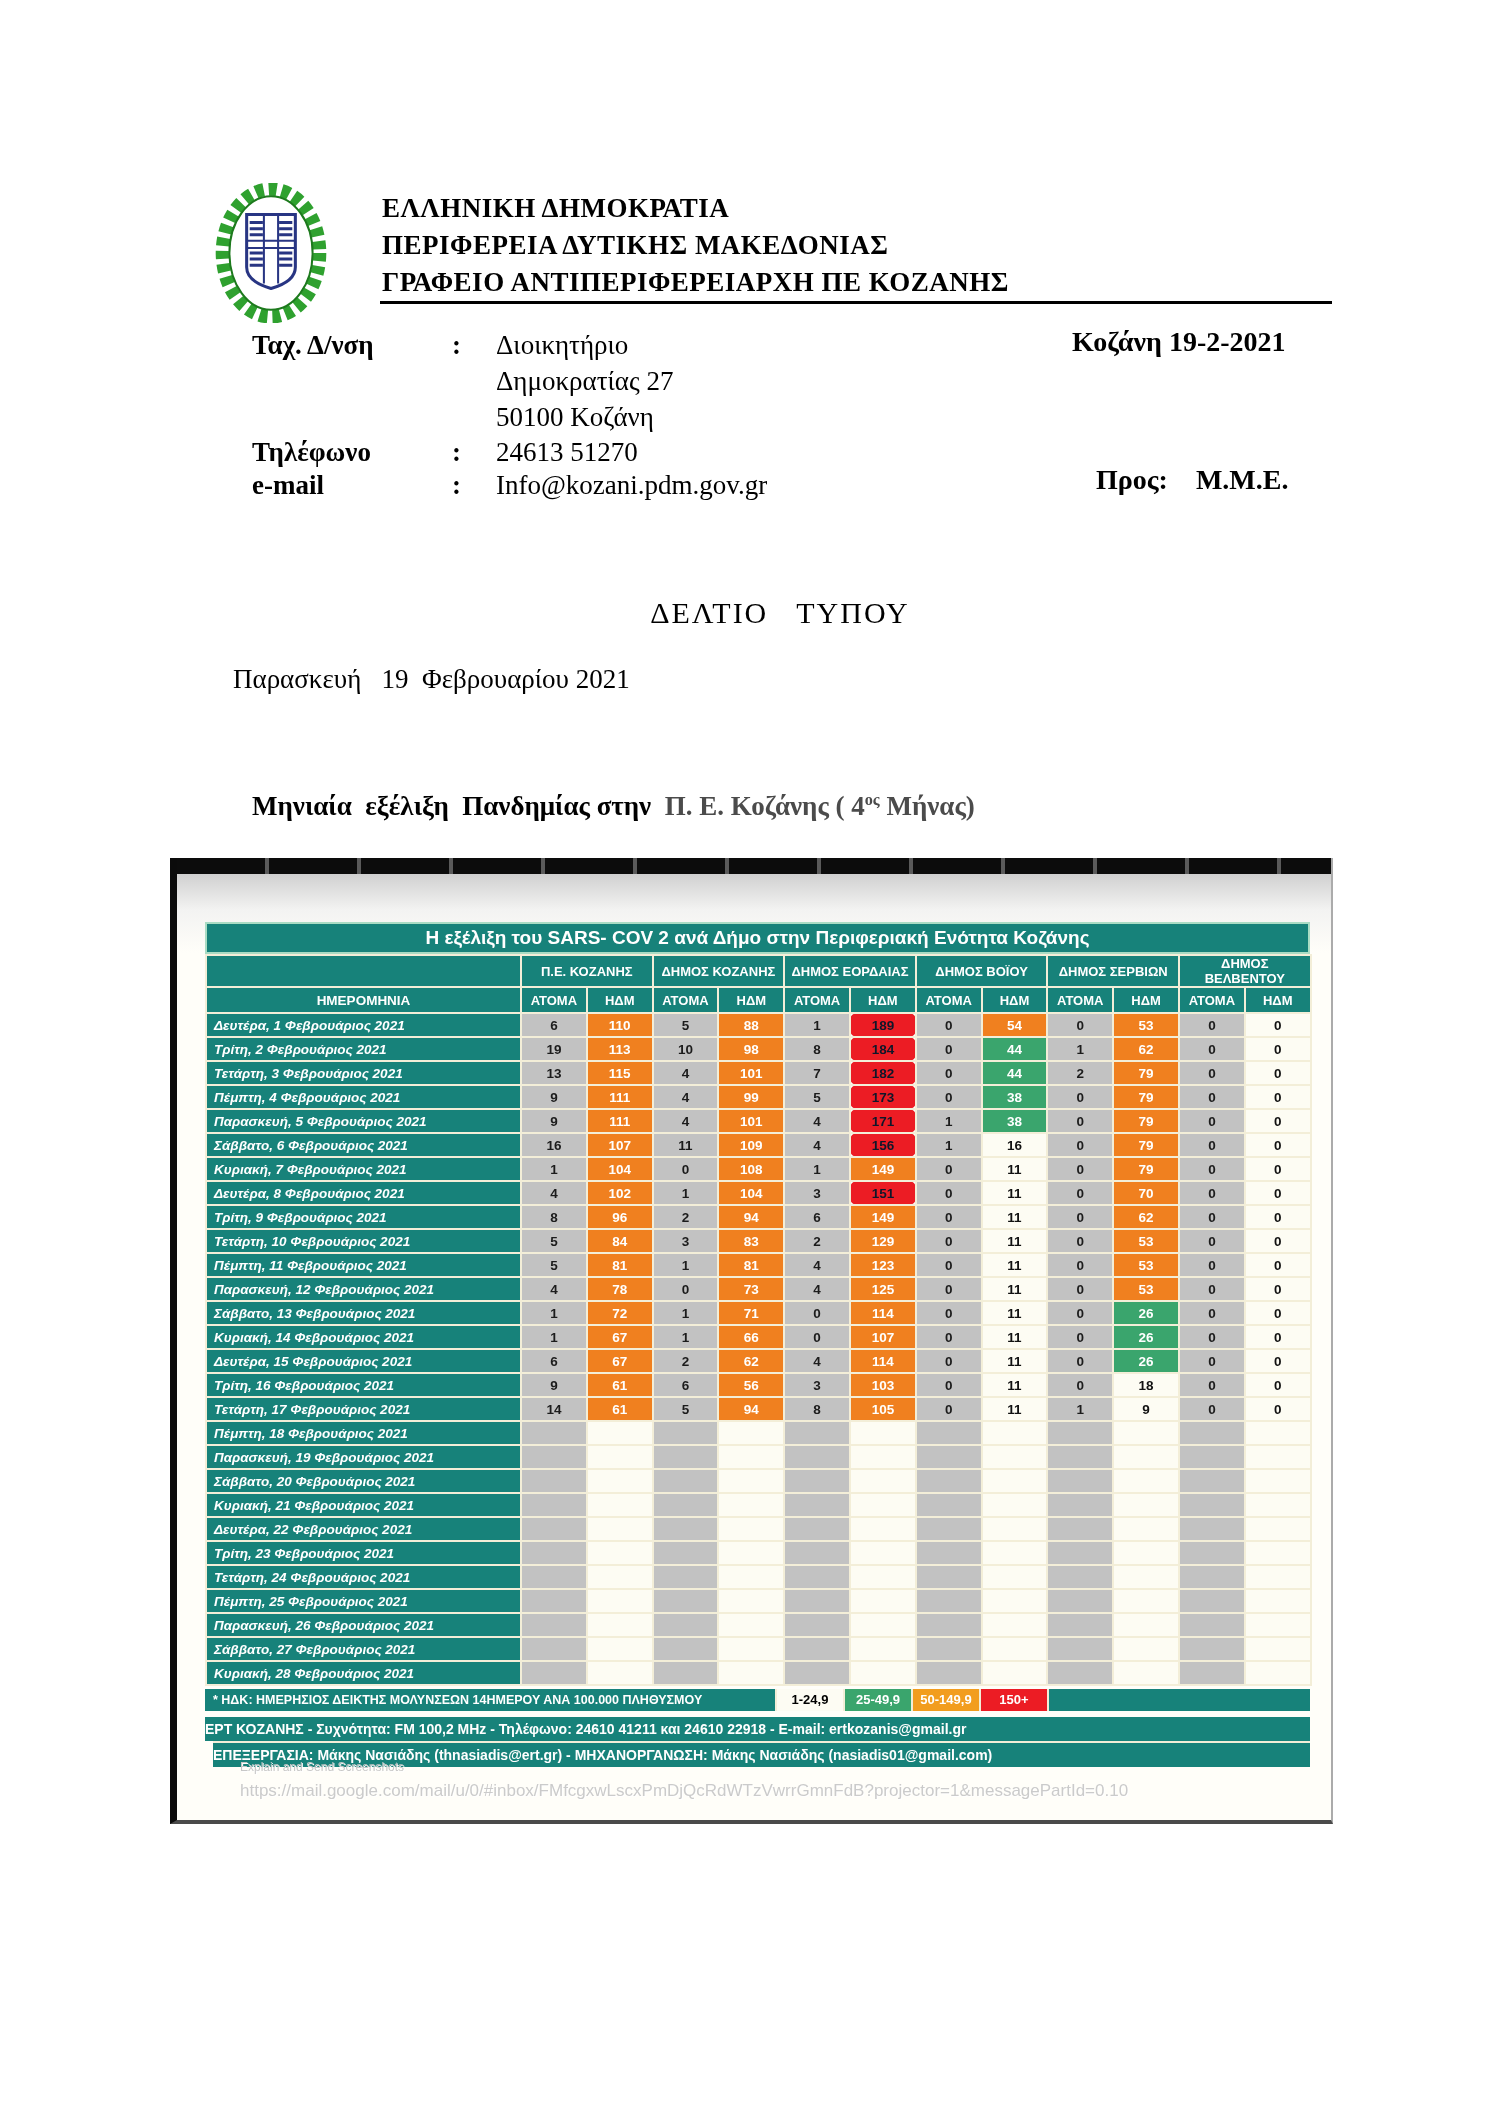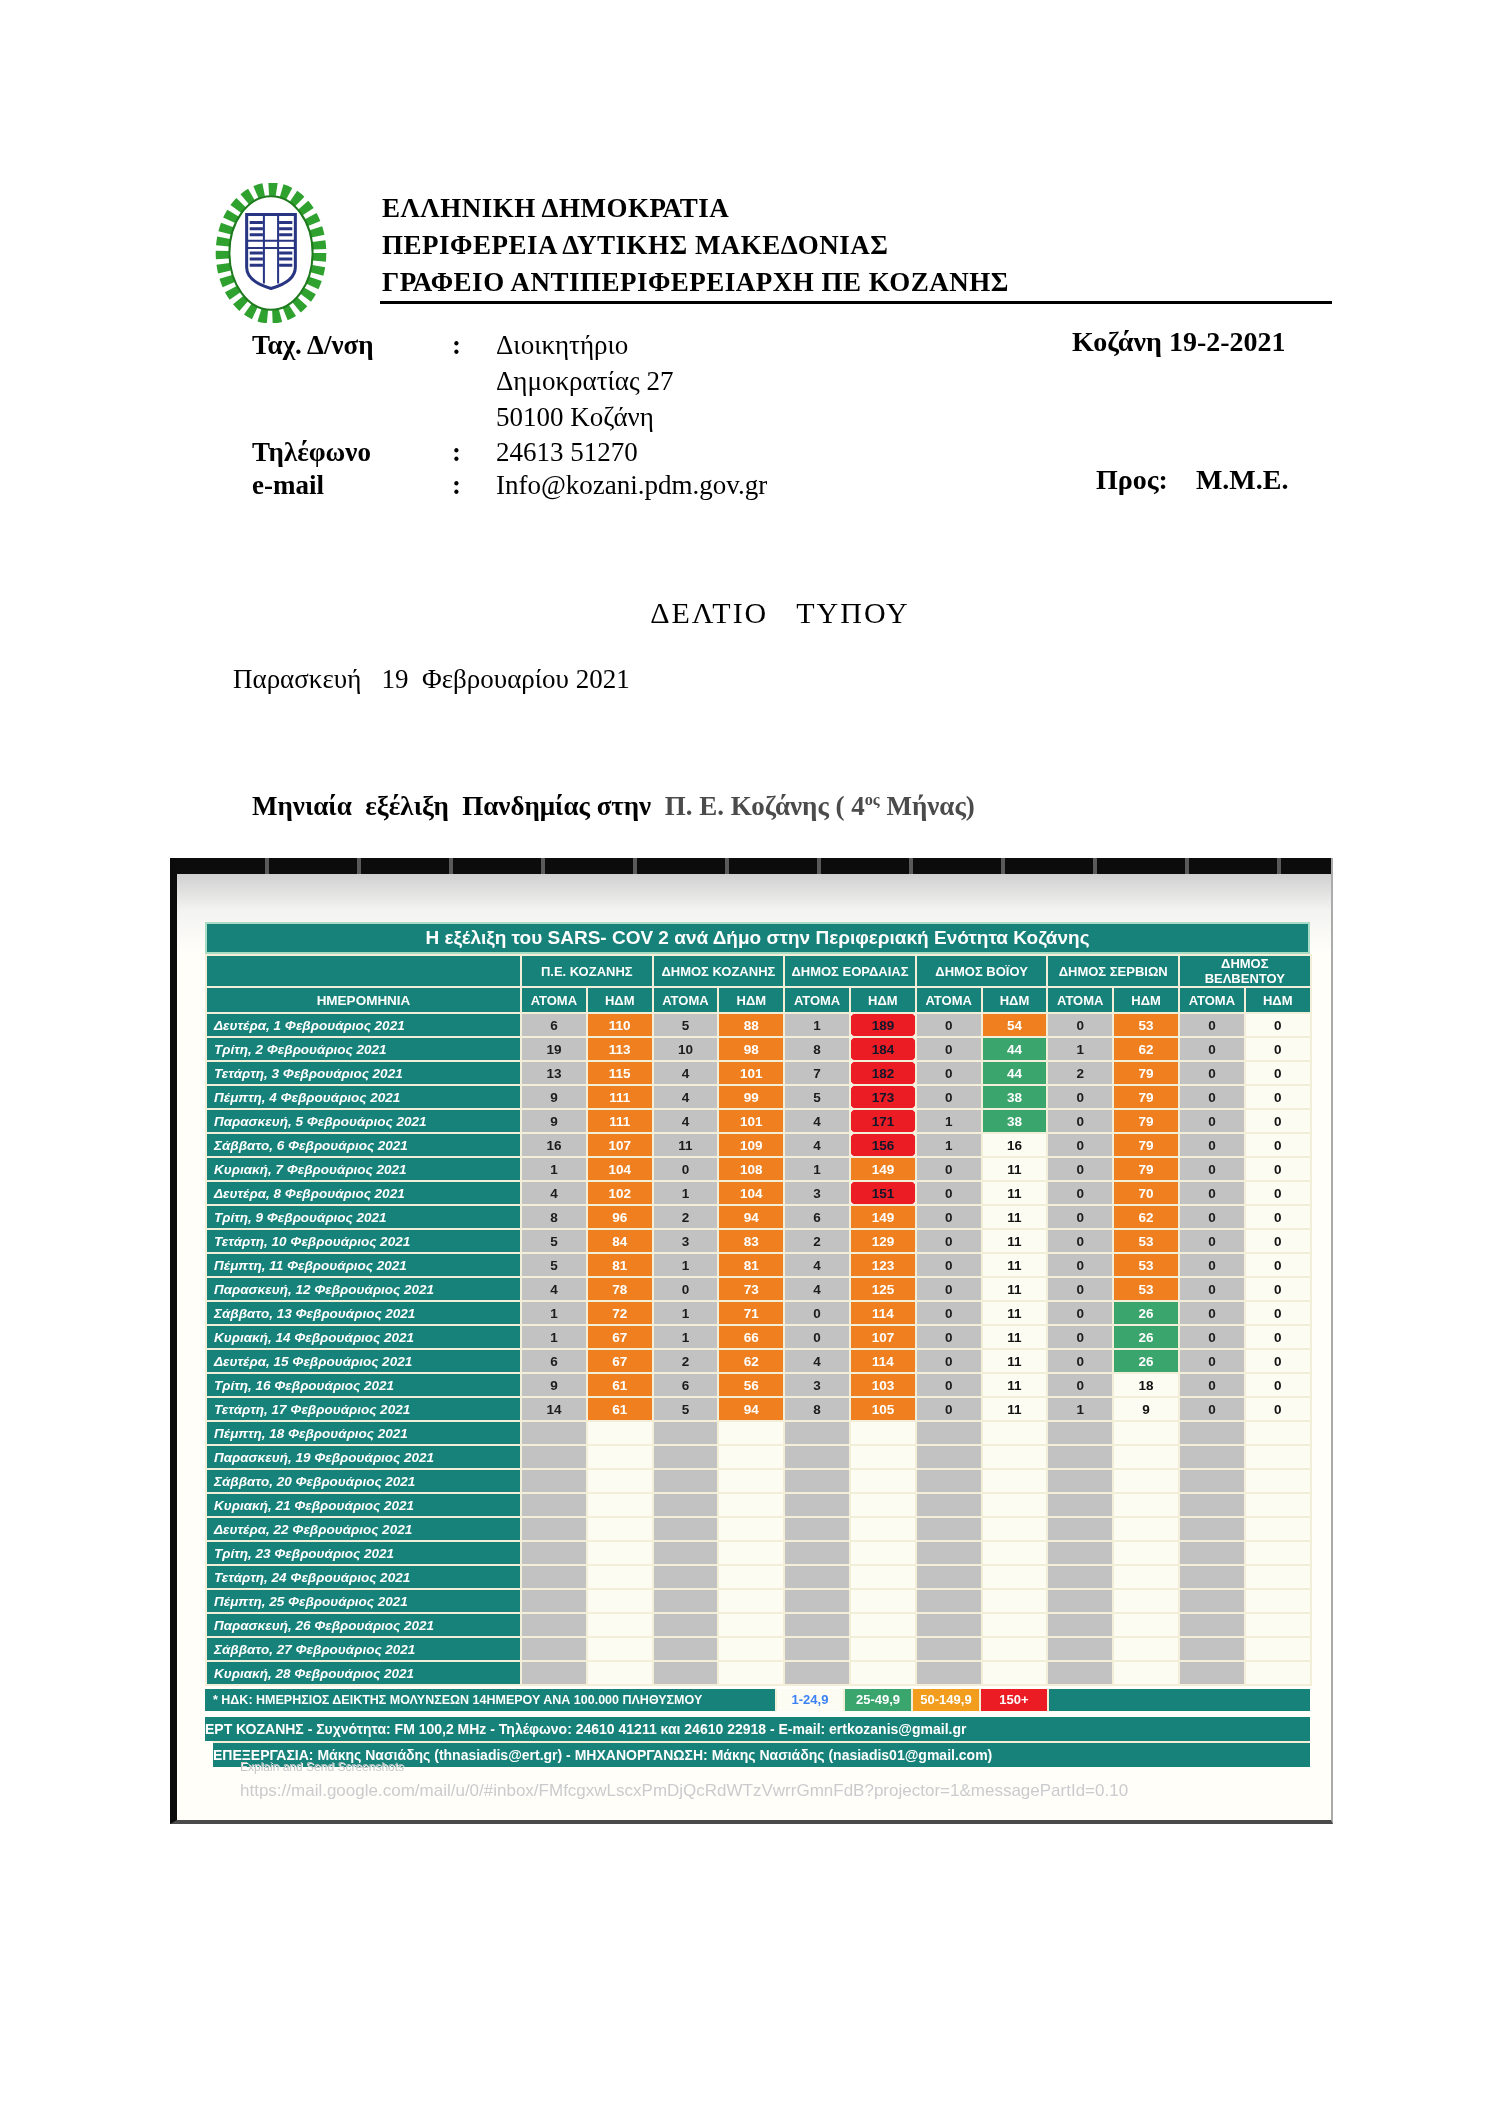--- a/index.html
+++ b/index.html
@@ -593,21 +593,21 @@
               <td class="hdm w"></td>
               <td class="atoma"></td>
               <td class="hdm w"></td>
             </tr>
           </tbody>
       </table>
 
       <div class="legend-row">
         <div class="leg-note">* ΗΔΚ: ΗΜΕΡΗΣΙΟΣ ΔΕΙΚΤΗΣ ΜΟΛΥΝΣΕΩΝ 14ΗΜΕΡΟΥ ΑΝΑ 100.000 ΠΛΗΘΥΣΜΟΥ</div>
         <div id="legend-cells" class="leg-cells">
-            <div class="leg" style="background: rgb(253, 252, 243); color: #3b82f6;">1-24,9</div>
+            <div class="leg" style="background: rgb(253, 252, 243); color: #000000;">1-24,9</div>
             <div class="leg" style="background: rgb(58, 165, 109); color: rgb(255, 255, 255);">25-49,9</div>
             <div class="leg" style="background: rgb(242, 157, 30); color: rgb(255, 255, 255);">50-149,9</div>
             <div class="leg" style="background: rgb(236, 28, 36); color: rgb(255, 255, 255);">150+</div>
           </div>
         <div class="leg-tail"></div>
       </div>
 
       <div id="footer-block" class="footer-block">
           <div class="frow">ΕΡΤ ΚΟΖΑΝΗΣ - Συχνότητα:  FM 100,2 MHz - Τηλέφωνο: 24610 41211 και 24610 22918 - E-mail: ertkozanis@gmail.gr</div>
           <div class="frow">ΕΠΕΞΕΡΓΑΣΙΑ: Μάκης Νασιάδης (thnasiadis@ert.gr) - ΜΗΧΑΝΟΡΓΑΝΩΣΗ: Μάκης Νασιάδης (nasiadis01@gmail.com)</div>

